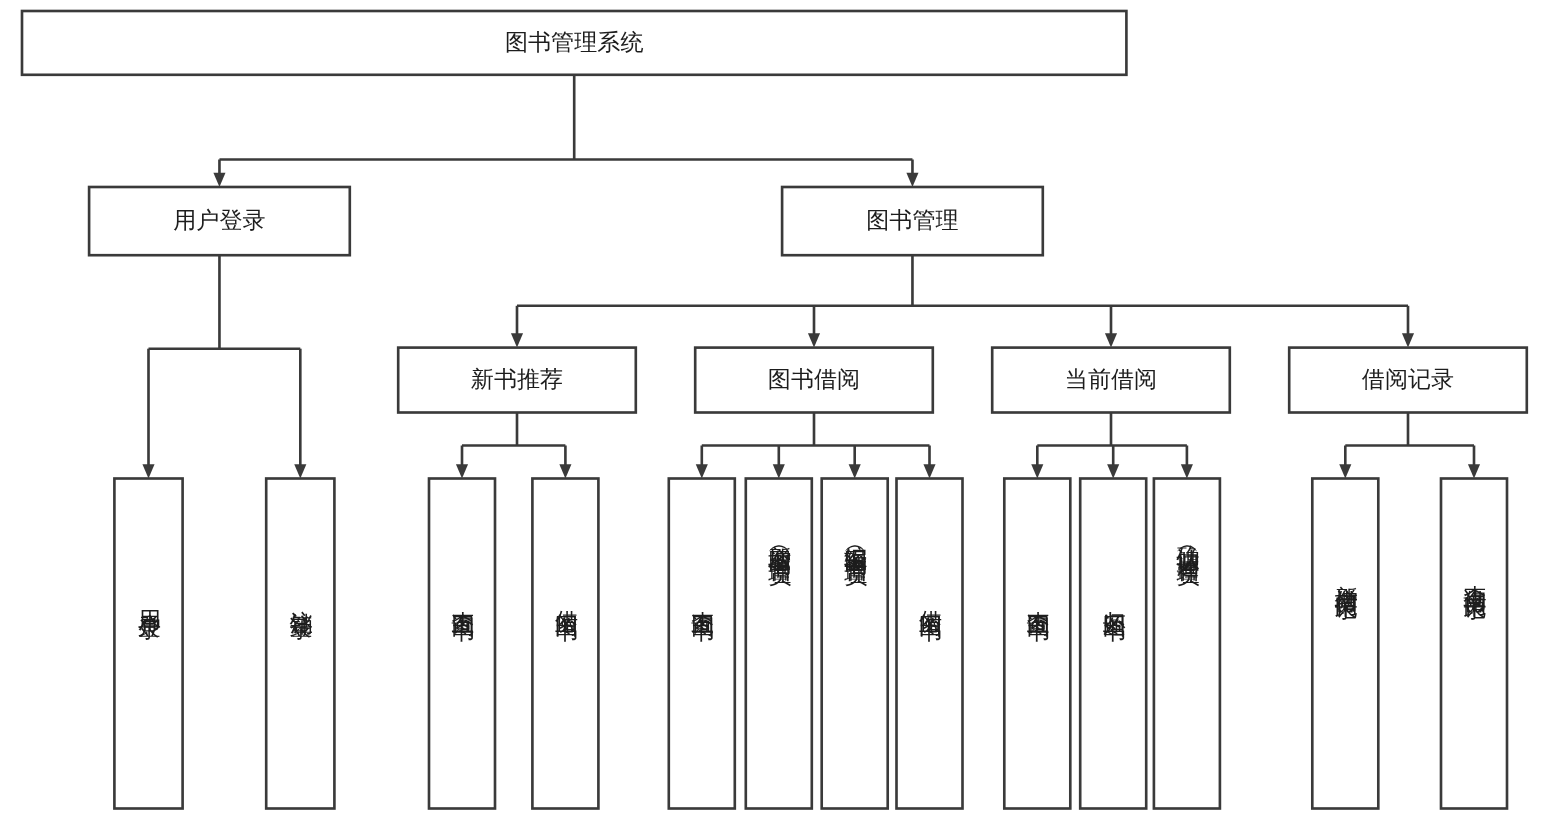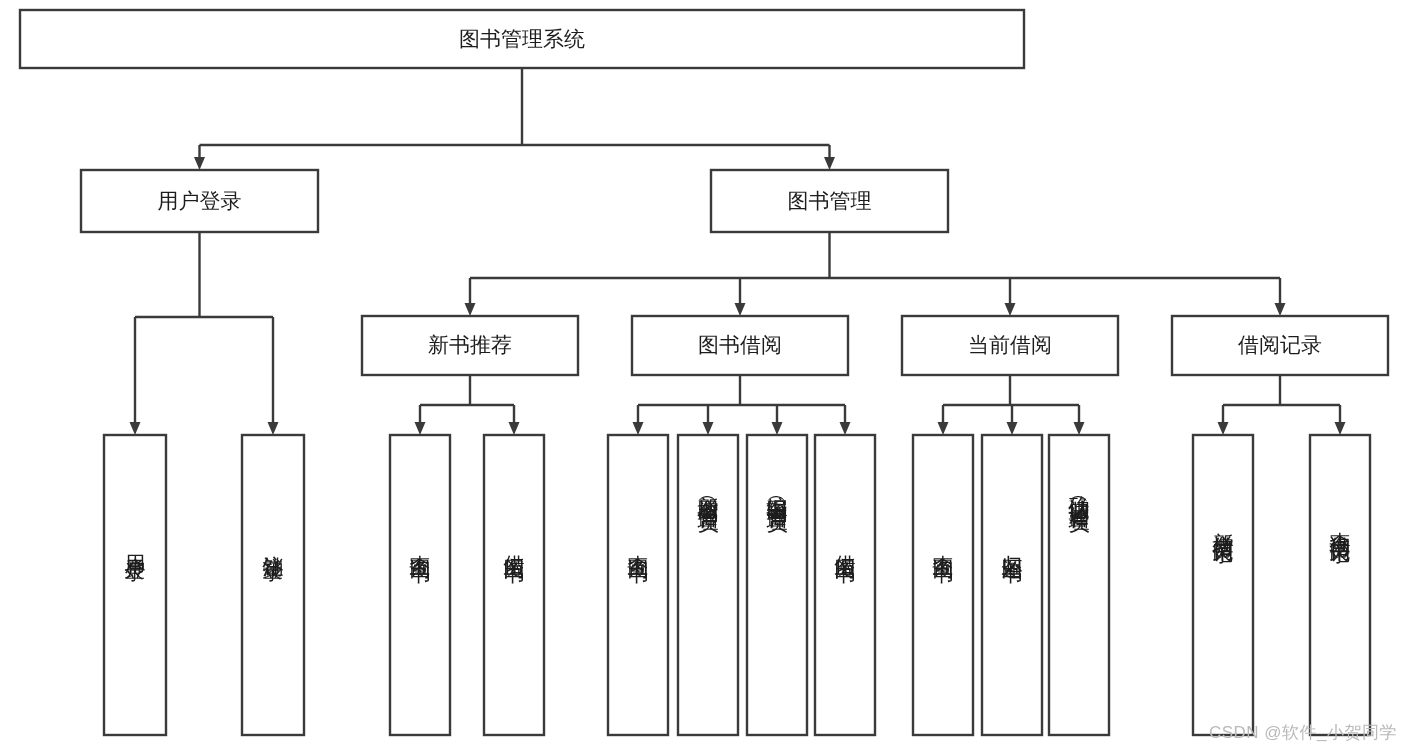--- a/index.html
+++ b/index.html
@@ -207,14 +207,13 @@
         <span class="vlabel">确认归还（管理员）</span>
       </div>
       <div class="vlabel-wrap" style="left: 1193px; top: 435px; width: 60px; height: 300px; padding-top: 79.5px;">
         <span class="vlabel">新增借阅记录</span>
       </div>
       <div class="vlabel-wrap" style="left: 1310px; top: 435px; width: 60px; height: 300px; padding-top: 79.5px;">
         <span class="vlabel">查询借阅记录</span>
       </div>
     </div>
 
-  <div class="watermark">CSDN @软件_小贺同学</div>
 </div>
 
 </body></html>

